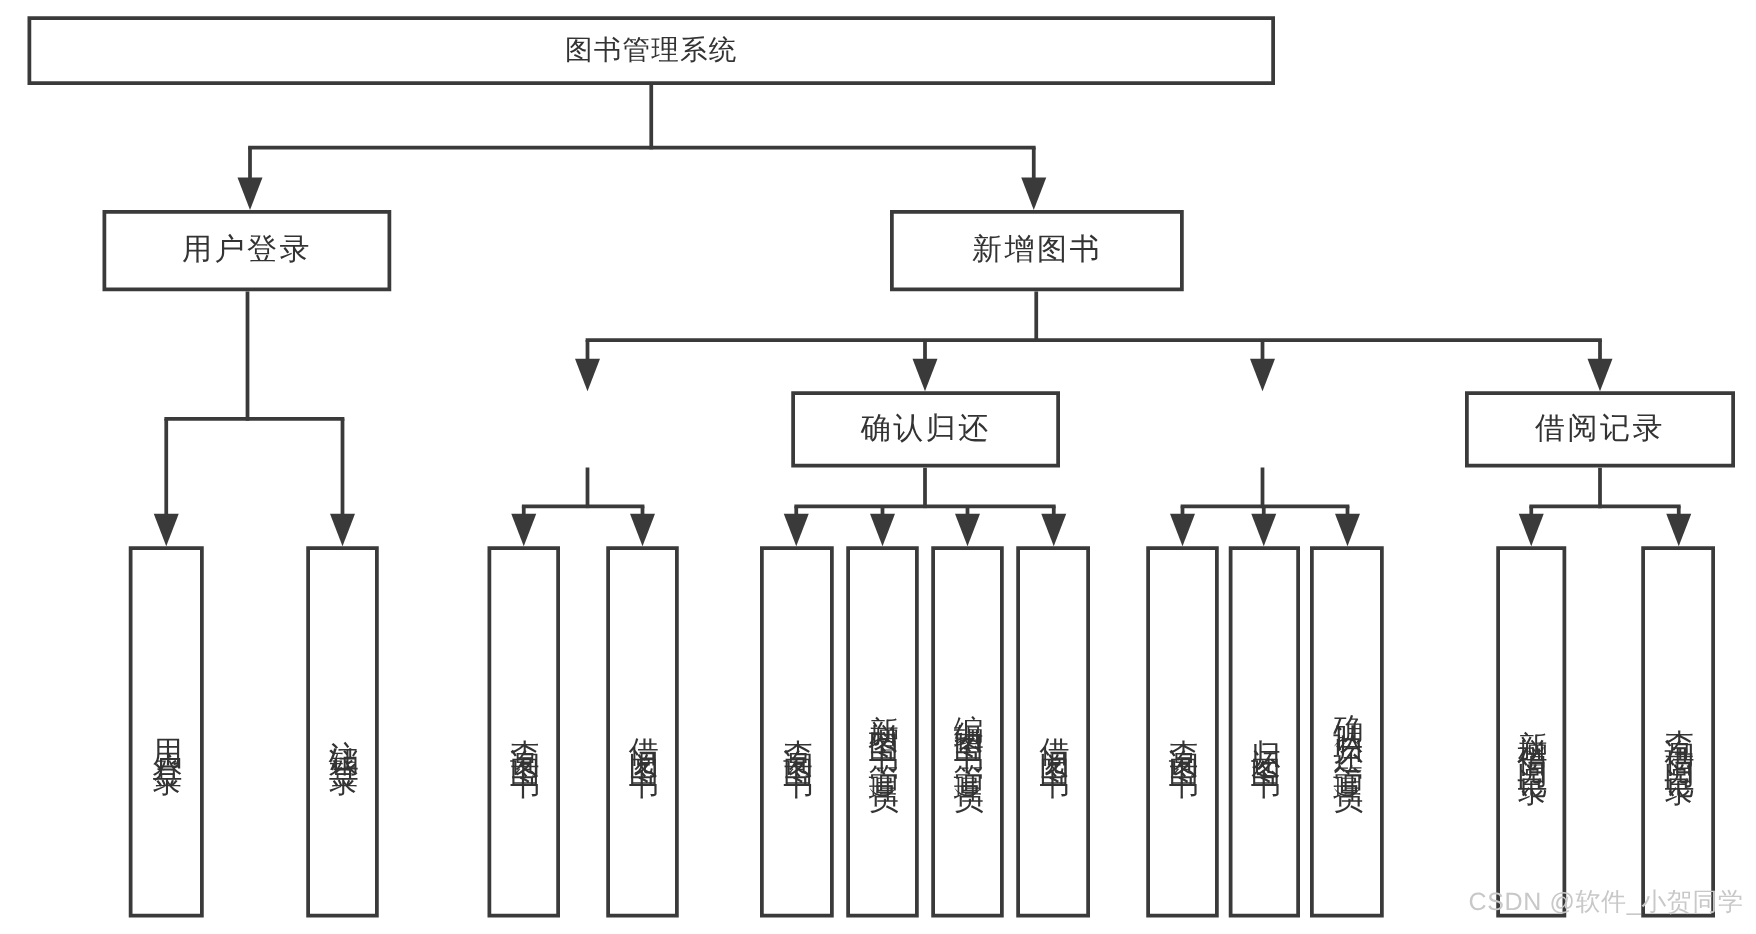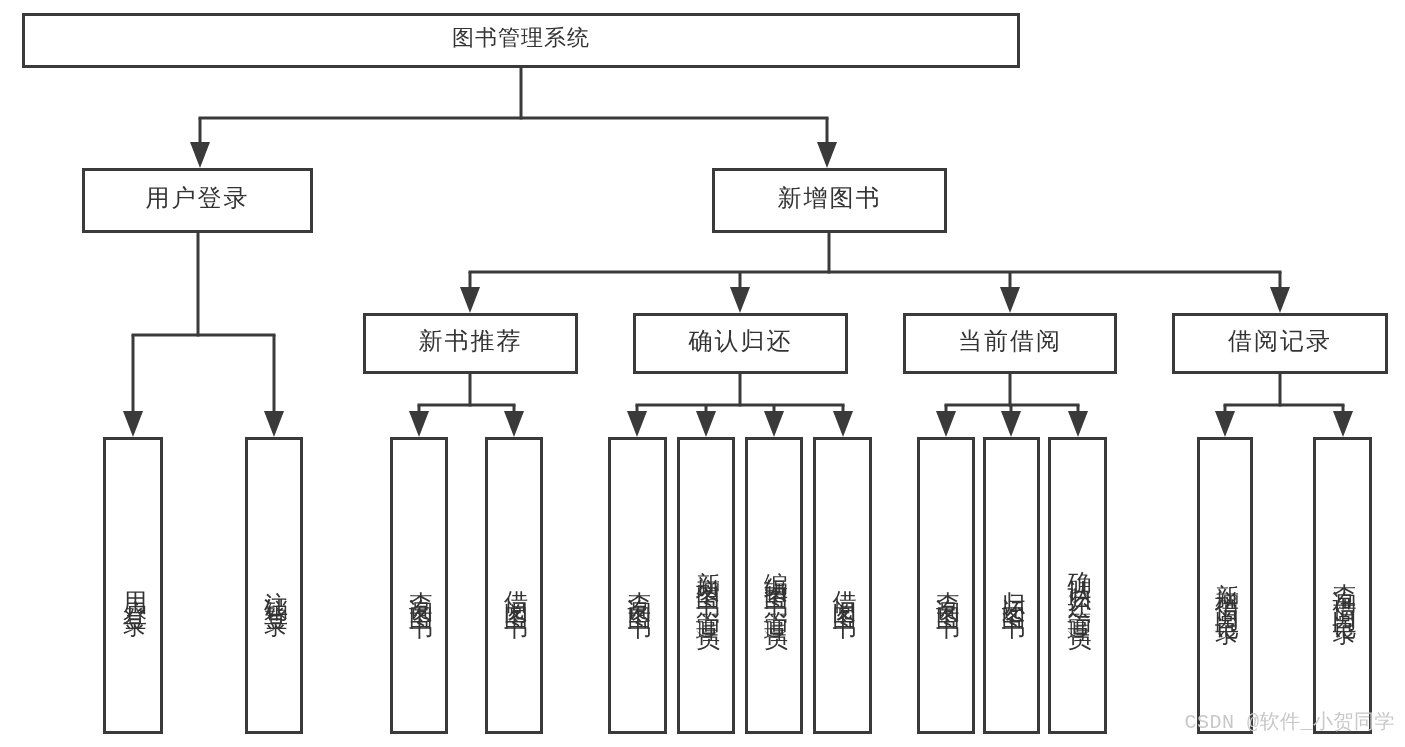--- a/index.html
+++ b/index.html
@@ -6,21 +6,21 @@
     --line:#3a3a3a;
     --text:#333333;
     --watermark:#c8c8c8;
     --bg:#ffffff;
   }
   html,body{margin:0;padding:0;background:var(--bg);}
   #stage{
     position:relative;
     width:1405px;height:747px;
     background:var(--bg);
-    font-family:Liberation Mono, monospace;
+    font-family:Liberation Sans, sans-serif;
     overflow:hidden;
   }
   svg.connectors{position:absolute;left:0;top:0;}
   .connectors line{stroke:var(--line);stroke-width:3;}
   .connectors polygon{fill:var(--line);}
   .node{
     position:absolute;
     box-sizing:border-box;
     border:3px solid var(--line);
     background:#fff;
@@ -124,23 +124,21 @@
       <line x1="1343" y1="405" x2="1343" y2="414"></line>
       <polygon points="1333,411 1353,411 1343,437"></polygon>
     </g>
   </svg>
 
   <div class="node root-node" style="left:22px;top:13px;width:998px;height:55px;">图书管理系统</div>
 
   <div class="node h-node" style="left:82px;top:168px;width:231px;height:65px;">用户登录</div>
   <div class="node h-node" style="left:712px;top:168px;width:235px;height:65px;">新增图书</div>
 
-  <div class="node h-node" style="left:363px;top:313px;width:215px;height:61px;">新书推荐</div>
   <div class="node h-node" style="left:633px;top:313px;width:215px;height:61px;">确认归还</div>
-  <div class="node h-node" style="left:903px;top:313px;width:214px;height:61px;">当前借阅</div>
   <div class="node h-node" style="left:1172px;top:313px;width:216px;height:61px;">借阅记录</div>
 
   <div class="node leaf" style="left:103px;top:437px;width:60px;height:297px;">用户登录</div>
   <div class="node leaf" style="left:245px;top:437px;width:58px;height:297px;">注销登录</div>
 
   <div class="node leaf" style="left:390px;top:437px;width:58px;height:297px;">查询图书</div>
   <div class="node leaf" style="left:485px;top:437px;width:58px;height:297px;">借阅图书</div>
 
   <div class="node leaf" style="left:608px;top:437px;width:59px;height:297px;">查询图书</div>
   <div class="node leaf" style="left:677px;top:437px;width:58px;height:297px;">新增图书（管理员）</div>

